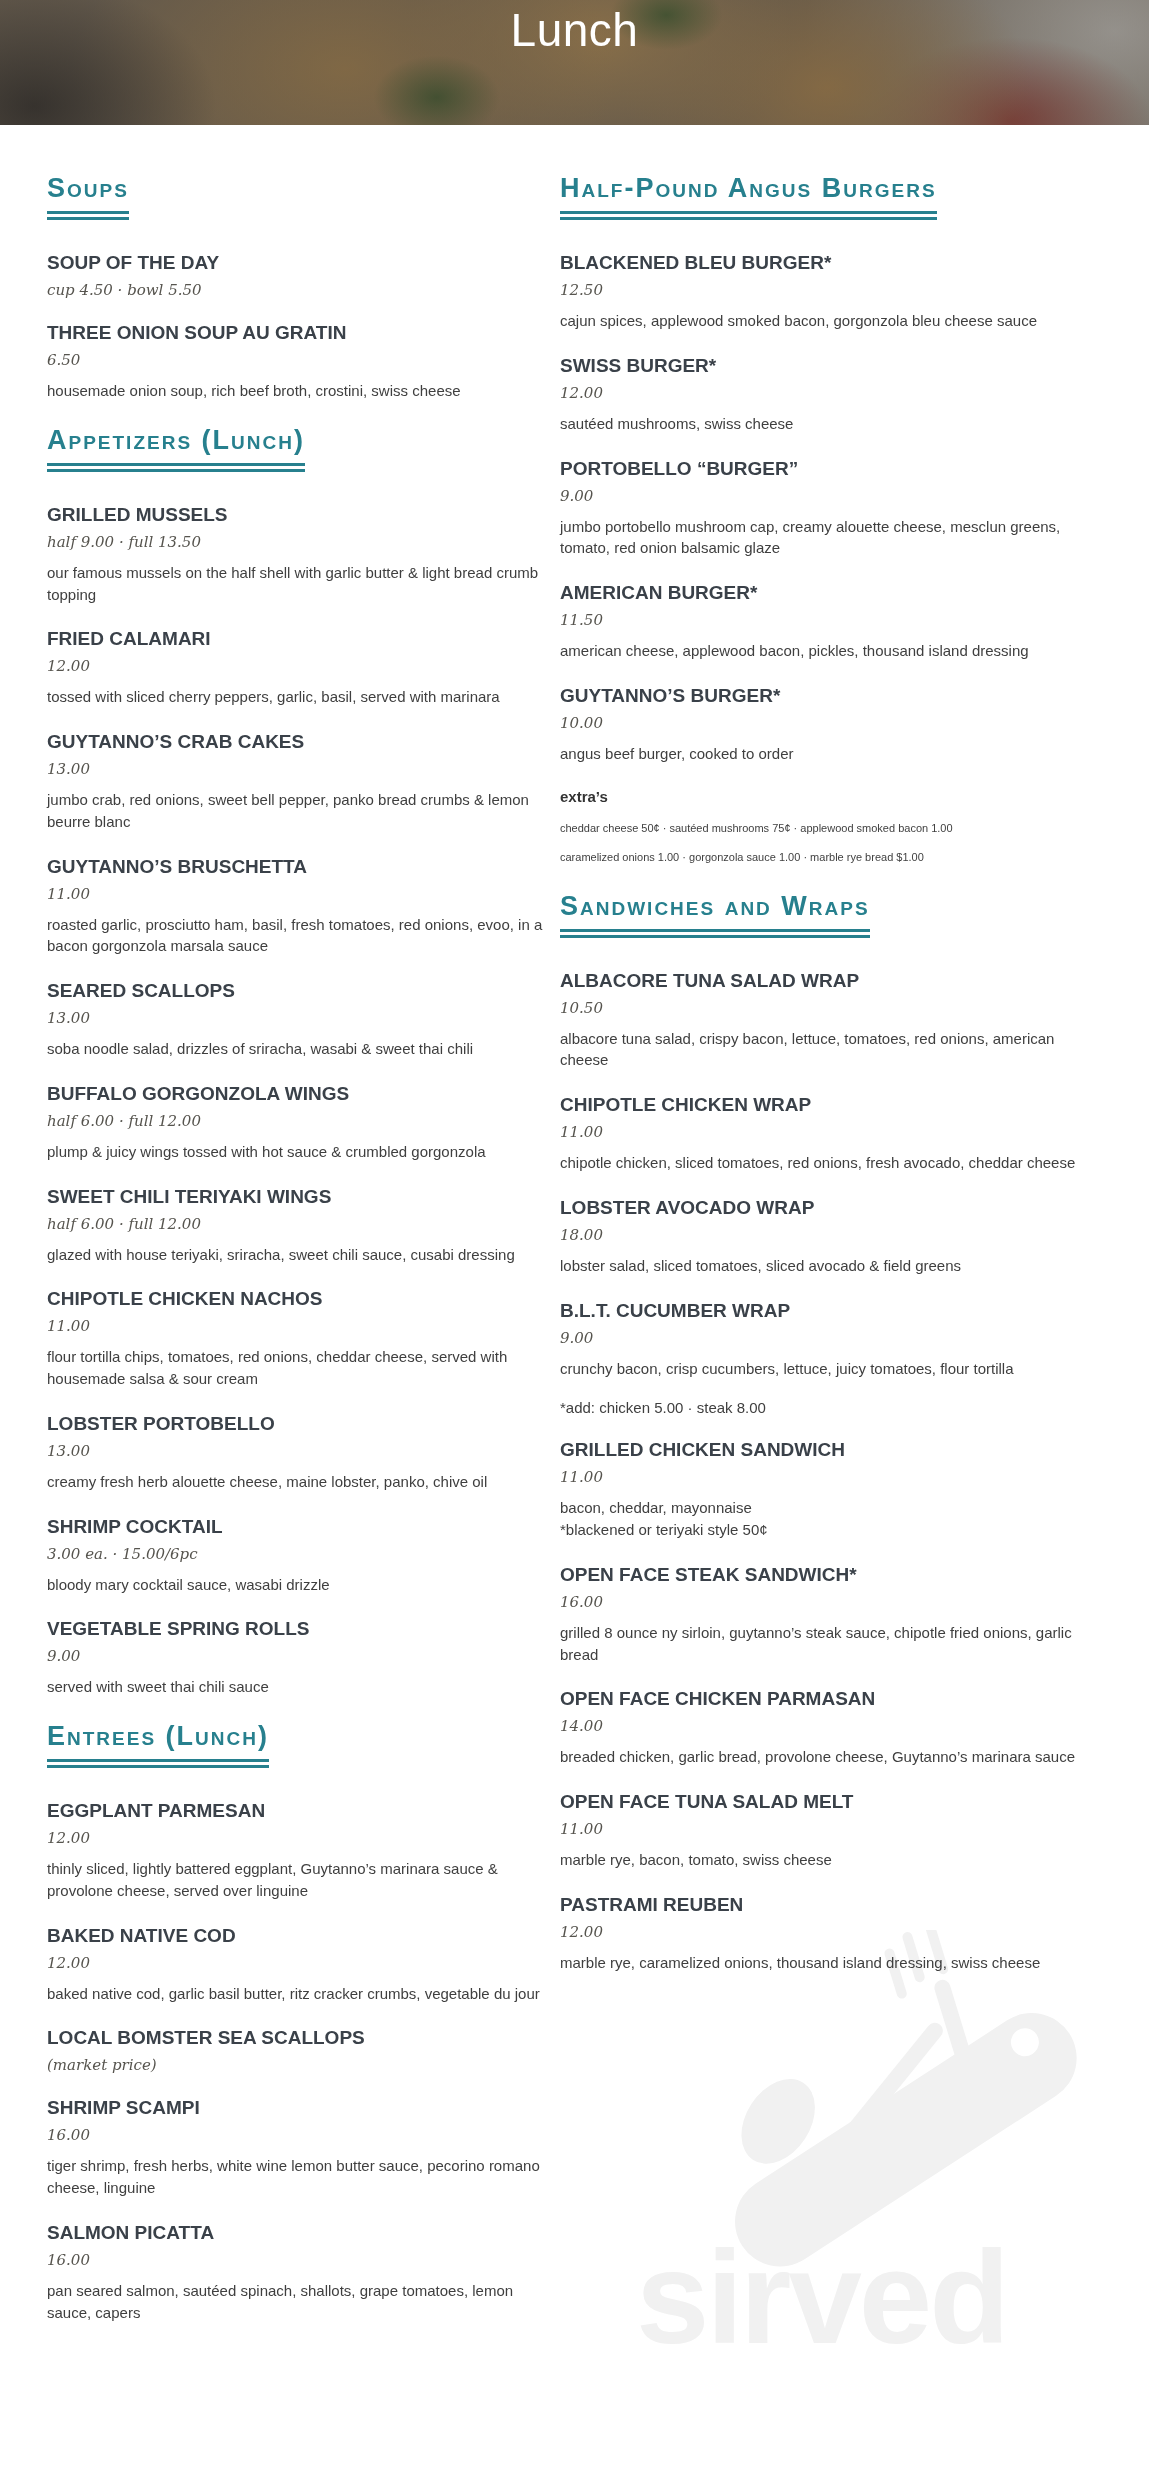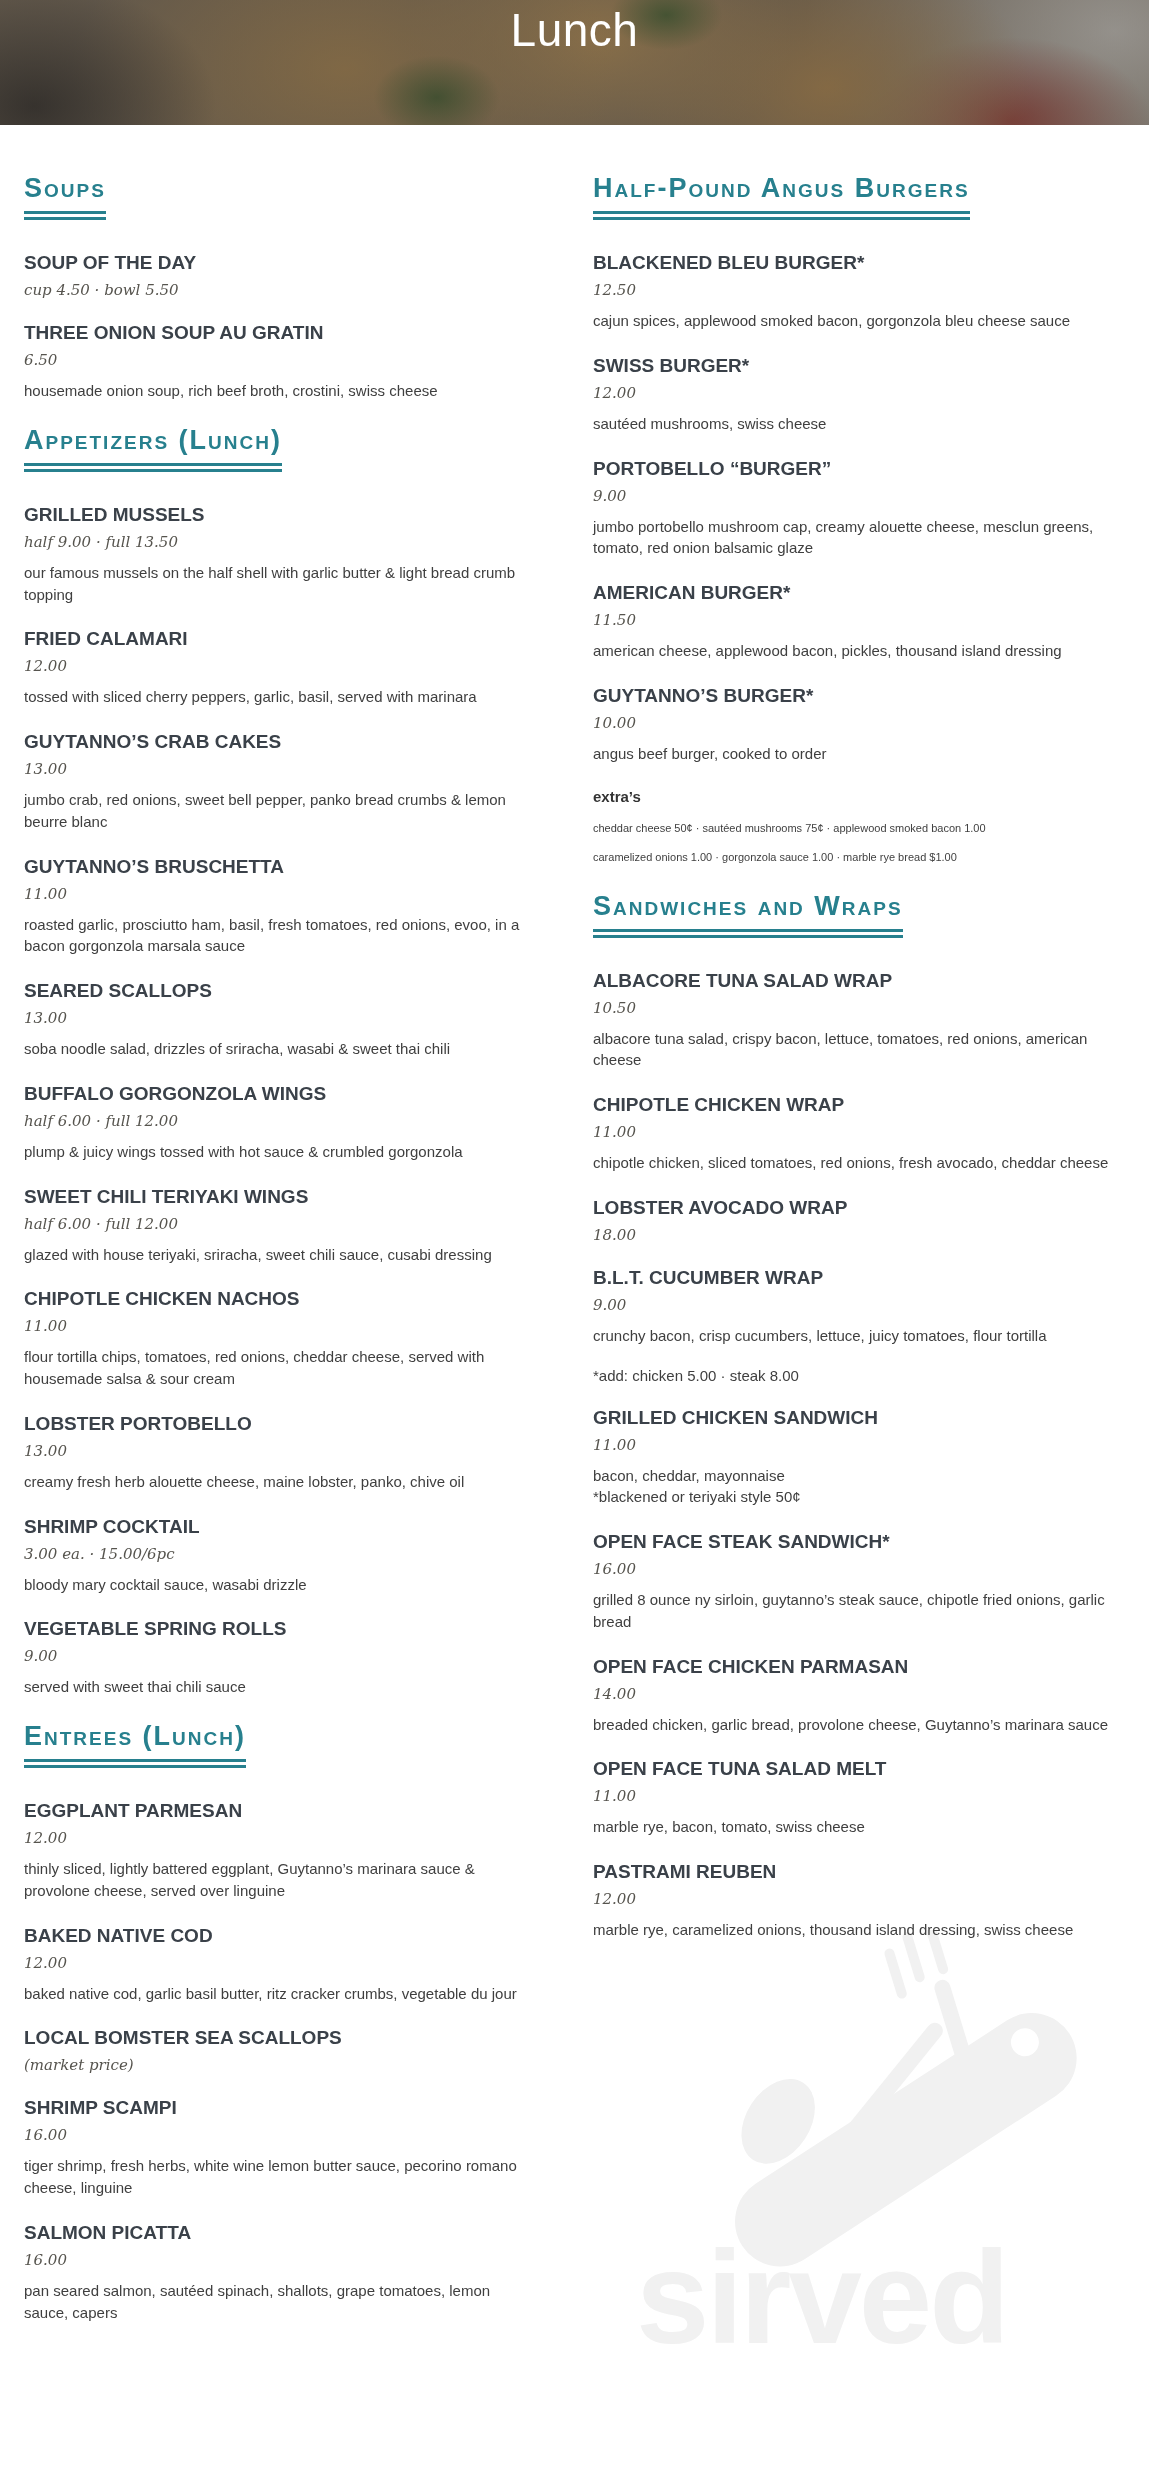--- a/index.html
+++ b/index.html
@@ -30,22 +30,22 @@
   
   .watermark{position:absolute;z-index:0;left:0;top:0;width:100%;height:100%;pointer-events:none;}
   .wm-logo{position:absolute;left:640px;top:1930px;}
   .wm-text{
     position:absolute;left:636px;top:2232px;
     font-size:132px;font-weight:700;color:#f1f1f1;letter-spacing:-3px;line-height:1;
   }
   
   .menu{
     position:relative;z-index:1;
-    display:grid;grid-template-columns:513px 534px;column-gap:56px;
-    padding:40px 0 0 24px;align-items:start;
+    display:grid;grid-template-columns:513px 534px;
+    padding:40px 0 0 47px;align-items:start;
   }
   .section{margin-bottom:16px;}
   .section-heading{margin:8px 0 32px;}
   .section-heading h2{
     display:inline-block;margin:0;
     font-size:27px;font-weight:700;letter-spacing:2px;
     font-variant:small-caps;color:#27808e;
   }
   .section-heading h2::after{
     content:"";display:block;height:3px;margin-top:7px;
@@ -245,20 +245,21 @@
           <div class="item-desc">albacore tuna salad, crispy bacon, lettuce, tomatoes, red onions, american cheese</div>
         </div>
         <div class="item">
           <div class="item-name">CHIPOTLE CHICKEN WRAP</div>
           <div class="item-price">11.00</div>
           <div class="item-desc">chipotle chicken, sliced tomatoes, red onions, fresh avocado, cheddar cheese</div>
         </div>
         <div class="item">
           <div class="item-name">LOBSTER AVOCADO WRAP</div>
           <div class="item-price">18.00</div>
+          <div class="item-desc">lobster salad, sliced tomatoes, sliced avocado &amp; field greens</div>
         </div>
         <div class="item">
           <div class="item-name">B.L.T. CUCUMBER WRAP</div>
           <div class="item-price">9.00</div>
           <div class="item-desc">crunchy bacon, crisp cucumbers, lettuce, juicy tomatoes, flour tortilla</div>
           <div class="item-note">*add: chicken 5.00 · steak 8.00</div>
         </div>
         <div class="item">
           <div class="item-name">GRILLED CHICKEN SANDWICH</div>
           <div class="item-price">11.00</div>

